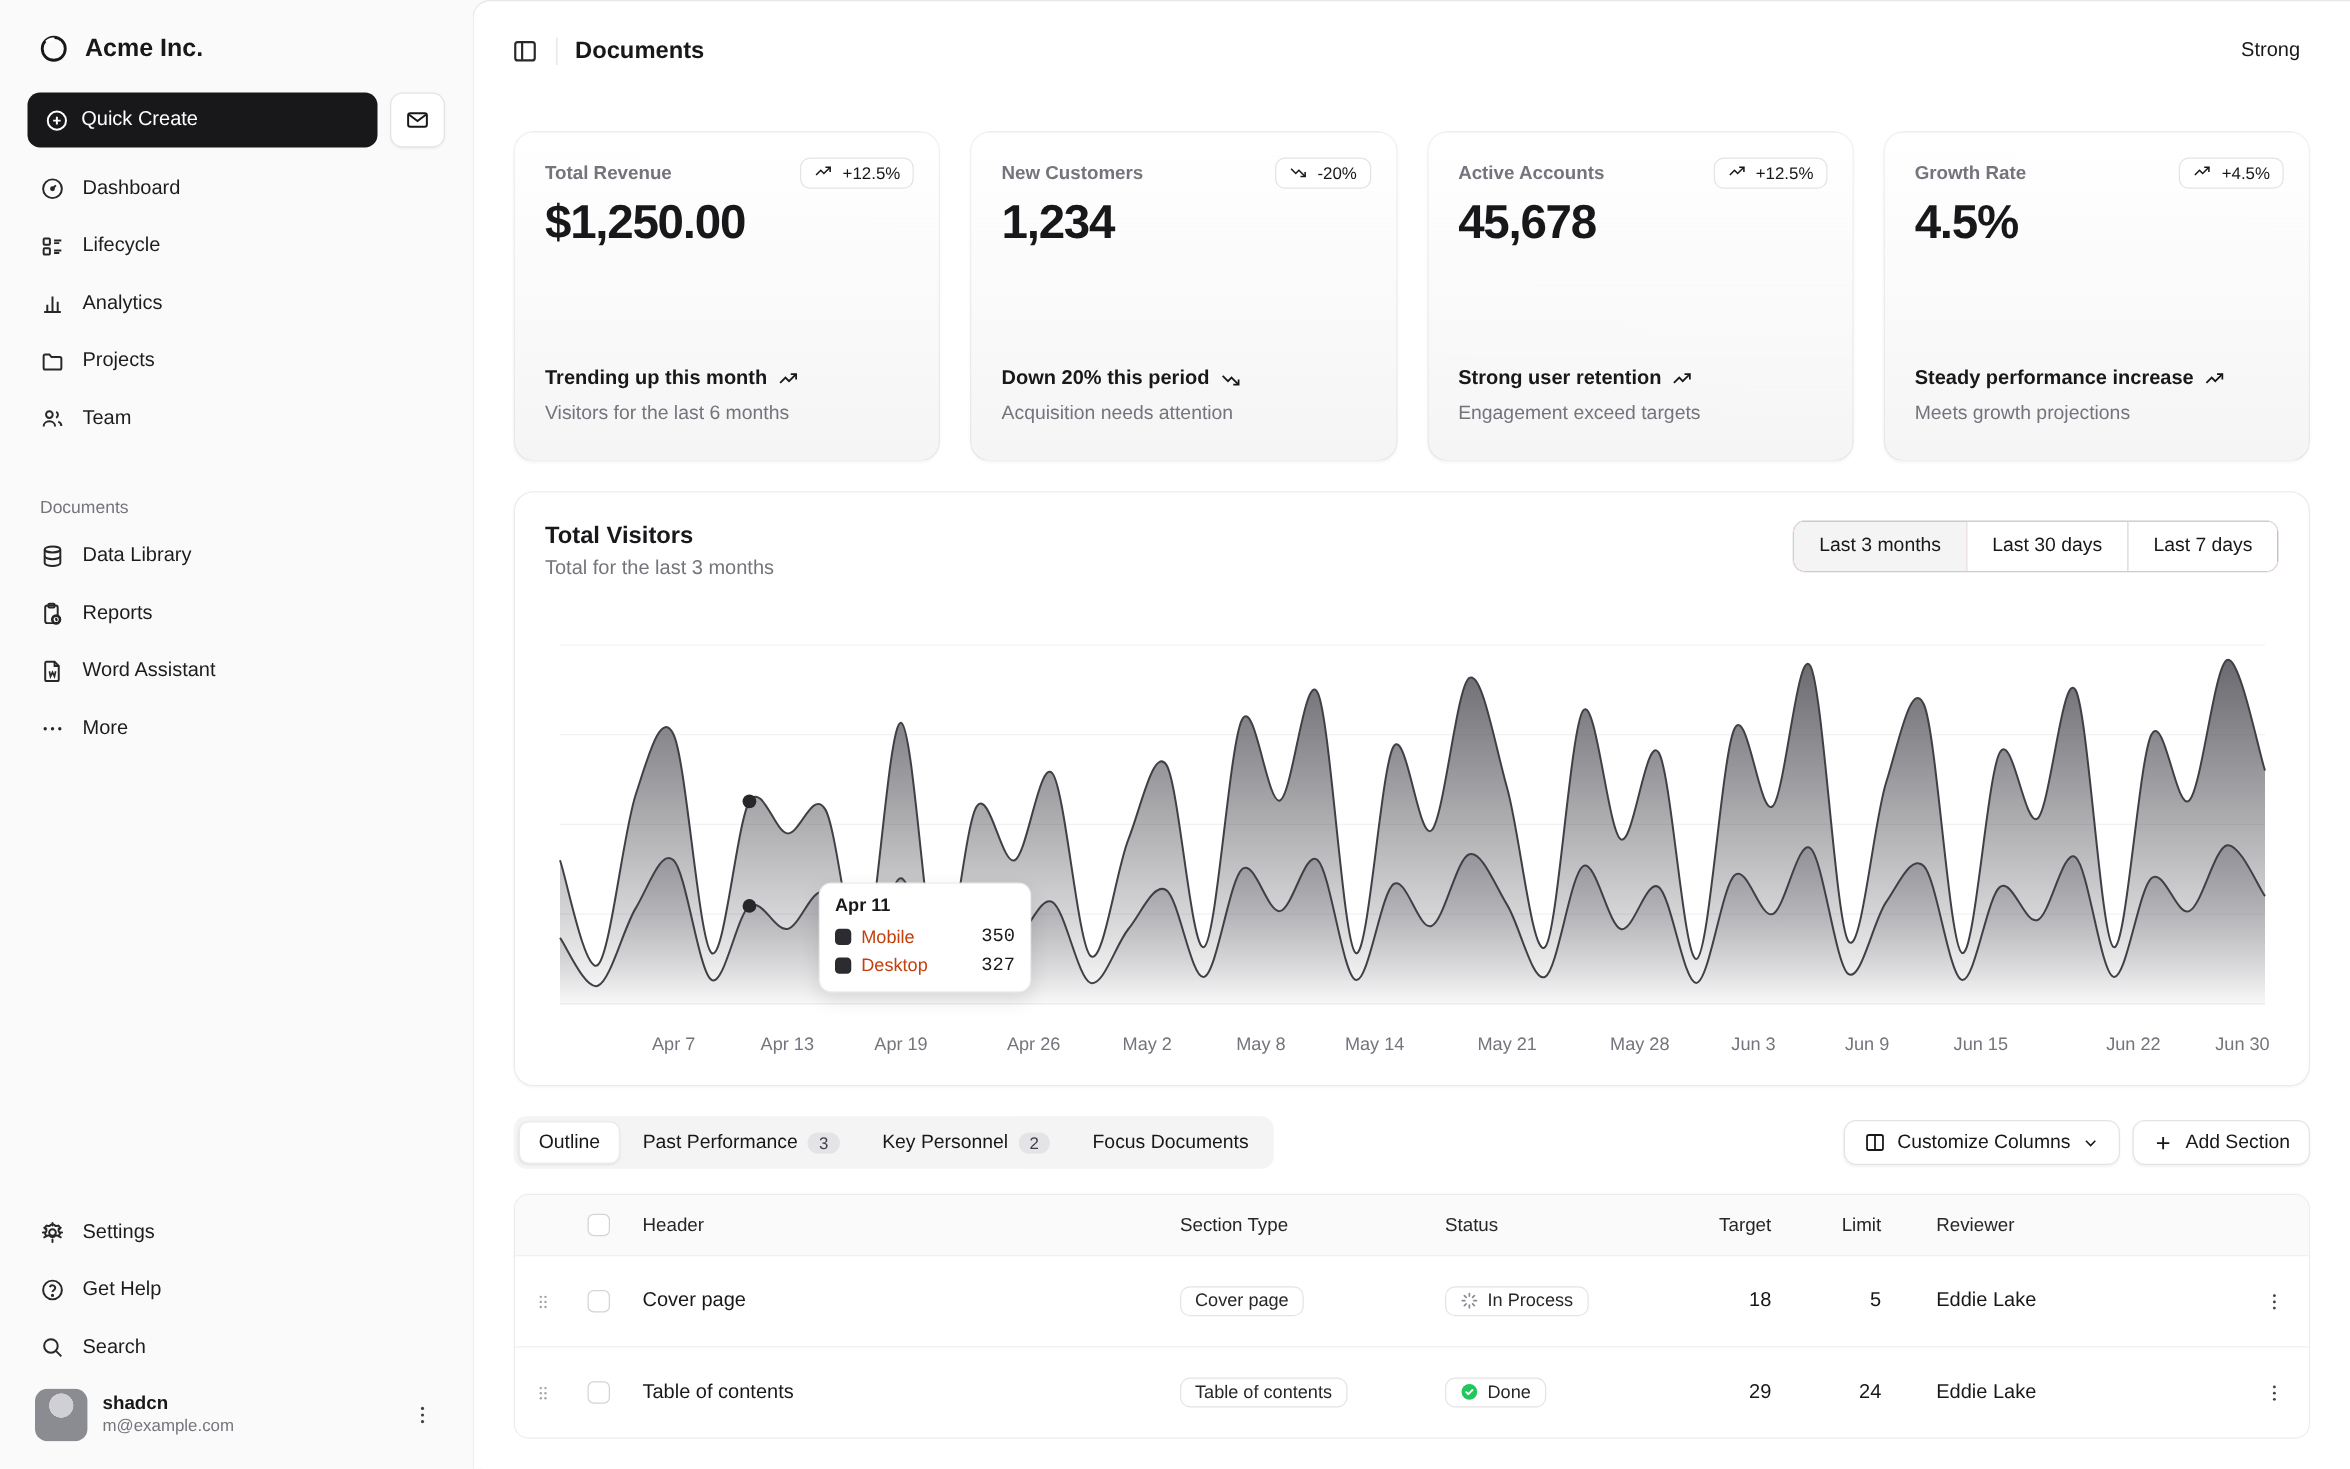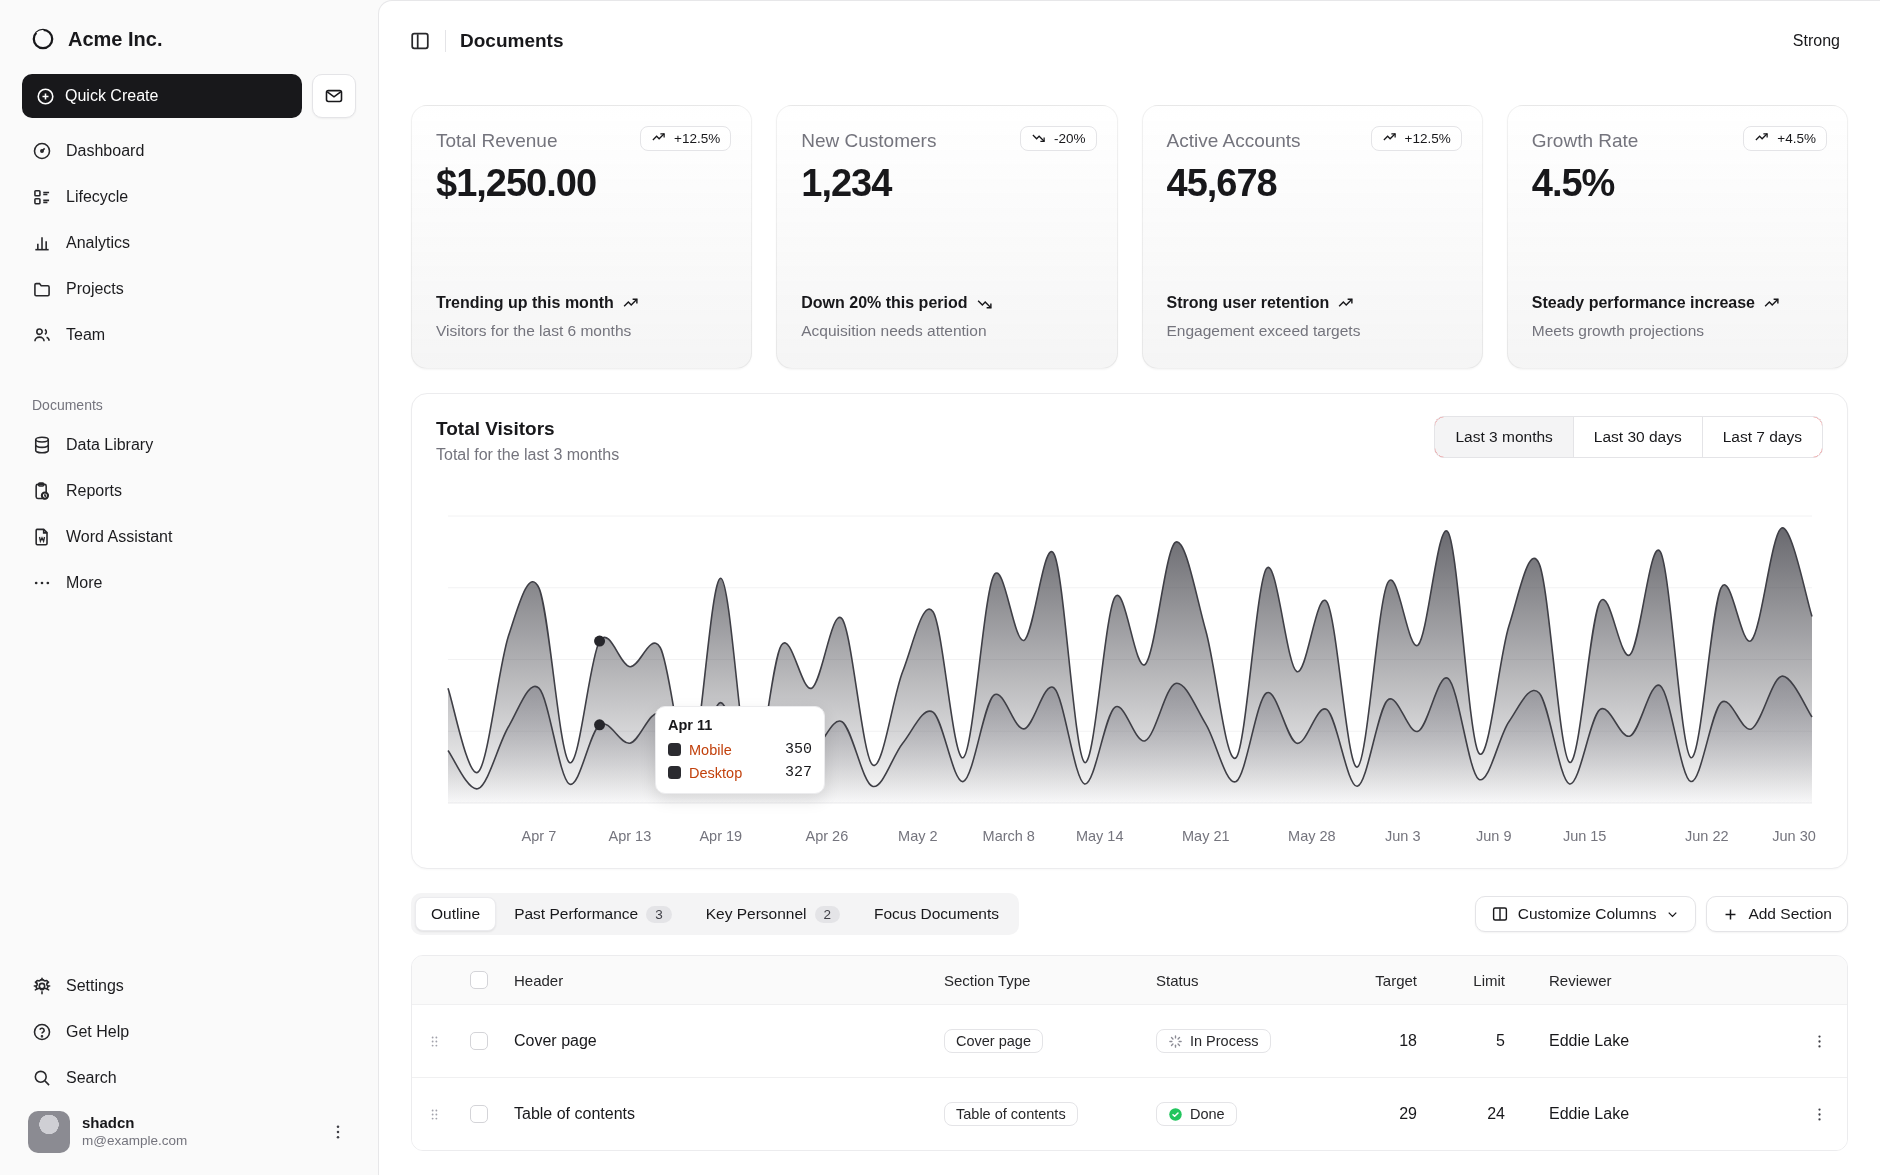--- a/index.html
+++ b/index.html
@@ -31,21 +31,21 @@
   .tb-icon { width:22px; height:22px; color:#27272a; cursor:pointer; }
   .tb-div { width:1px; height:22px; background:#e4e4e7; }
   .tb-title { font-size:19px; font-weight:600; }
   .tb-link { margin-left:auto; font-size:16px; color:#18181b; cursor:pointer; }
 
   .content { padding:24px 32px 0 32px; }
 
   
   .cards { display:grid; grid-template-columns:repeat(4,1fr); gap:24px; }
   .card { position:relative; border:1px solid rgba(0,0,0,.055); border-radius:16px; padding:24px 24px 28px 24px; background:linear-gradient(to top, rgba(24,24,27,.045), #fff); box-shadow:0 1px 2px rgba(0,0,0,.04); min-height:264px; display:flex; flex-direction:column; }
-  .card-label { font-size:19px; color:#74747d; }
+  .card-label { font-size:15px; color:#74747d;font-weight:bold; }
   .card-badge { position:absolute; top:20px; right:20px; display:flex; align-items:center; gap:6px; border:1px solid #e4e4e7; border-radius:8px; padding:3px 10px; font-size:13.5px; color:#18181b; background:rgba(255,255,255,.6); }
   .card-value { margin-top:10px; font-size:38px; font-weight:650; letter-spacing:-1px; }
   .card-foot { margin-top:auto; }
   .card-line1 { display:flex; align-items:center; gap:8px; font-size:16px; font-weight:600; color:#18181b; line-height:1.35; }
   .card-line2 { margin-top:8px; font-size:15.5px; color:#74747d; }
   .trend-ic { width:17px; height:17px; flex:none; }
 
   
   .chart-card { position:relative; margin-top:24px; border:1px solid #ececee; border-radius:16px; padding:24px 0 14px 0; background:#fff; box-shadow:0 1px 2px rgba(0,0,0,.03); }
   .chart-head { padding:0 24px; }
@@ -428,21 +428,21 @@
             <path d="M36,242.38333333333333C41.1,248.8 56.2,284.6 66.3,280.6C76.4,276.7 86.5,235.2 96.6,218.5C106.7,201.7 116.8,170.6 126.9,180.2C137.0,189.8 147.1,269.8 157.2,275.9C167.3,282.0 177.5,223.6 187.6,216.8C197.7,210.0 207.8,236.9 217.9,235.2C228.0,233.5 238.1,199.3 248.2,206.5C258.3,213.7 268.4,280.3 278.5,278.3C288.6,276.3 298.7,193.8 308.8,194.6C318.9,195.3 329.0,278.3 339.1,283.0C349.2,287.8 359.3,230.0 369.4,223.3C379.5,216.5 389.6,244.0 399.7,242.4C409.8,240.8 419.9,207.7 430.0,213.7C440.1,219.7 450.3,274.7 460.4,278.3C470.5,281.8 480.6,247.6 490.7,235.2C500.8,222.9 510.9,197.7 521.0,204.1C531.1,210.5 541.2,276.3 551.3,273.5C561.4,270.7 571.5,196.1 581.6,187.4C591.7,178.6 601.8,222.1 611.9,220.9C622.0,219.7 632.1,171.0 642.2,180.2C652.3,189.4 662.4,272.7 672.5,275.9C682.6,279.1 692.7,206.5 702.8,199.3C712.9,192.2 723.1,236.8 733.2,232.8C743.3,228.8 753.4,178.2 763.5,175.4C773.6,172.6 783.7,199.7 793.8,216.1C803.9,232.4 814.0,278.7 824.1,273.5C834.2,268.3 844.3,191.4 854.4,185.0C864.5,178.6 874.6,232.4 884.7,235.2C894.8,238.0 904.9,194.5 915.0,201.7C925.1,208.9 935.2,279.9 945.3,278.3C955.4,276.7 965.5,201.3 975.6,192.2C985.7,183.0 995.9,226.8 1006.0,223.3C1016.1,219.7 1026.2,162.7 1036.3,170.6C1046.4,178.6 1056.5,263.9 1066.6,271.1C1076.7,278.3 1086.8,228.0 1096.9,213.7C1107.0,199.3 1117.1,174.6 1127.2,185.0C1137.3,195.3 1147.4,273.1 1157.5,275.9C1167.6,278.7 1177.7,209.7 1187.8,201.7C1197.9,193.8 1208.0,232.0 1218.1,228.0C1228.2,224.0 1238.3,170.2 1248.4,177.8C1258.5,185.4 1268.7,270.7 1278.8,273.5C1288.9,276.3 1299.0,203.3 1309.1,194.6C1319.2,185.8 1329.3,225.2 1339.4,220.9C1349.5,216.5 1359.6,170.2 1369.7,168.2C1379.8,166.2 1394.9,202.1 1400.0,208.9" fill="none" stroke="#3f3f46" stroke-width="1.6"></path>
             <circle cx="187.55555555555554" cy="133.08416666666665" r="5.5" fill="#26262b"></circle>
             <circle cx="187.55555555555554" cy="216.7925" r="5.5" fill="#26262b"></circle>
           </svg>
         <div class="x-axis" id="x-axis">
             <span style="left: 126.933px;">Apr 7</span>
             <span style="left: 217.867px;">Apr 13</span>
             <span style="left: 308.8px;">Apr 19</span>
             <span style="left: 414.889px;">Apr 26</span>
             <span style="left: 505.822px;">May 2</span>
-            <span style="left: 596.756px;">March 8</span>
+            <span style="left: 596.756px;">May 8</span>
             <span style="left: 687.689px;">May 14</span>
             <span style="left: 793.778px;">May 21</span>
             <span style="left: 899.867px;">May 28</span>
             <span style="left: 990.8px;">Jun 3</span>
             <span style="left: 1081.73px;">Jun 9</span>
             <span style="left: 1172.67px;">Jun 15</span>
             <span style="left: 1278.76px; margin-left: 16px;">Jun 22</span>
             <span style="left: 1382px;">Jun 30</span>
           </div>
         <div class="tooltip">

